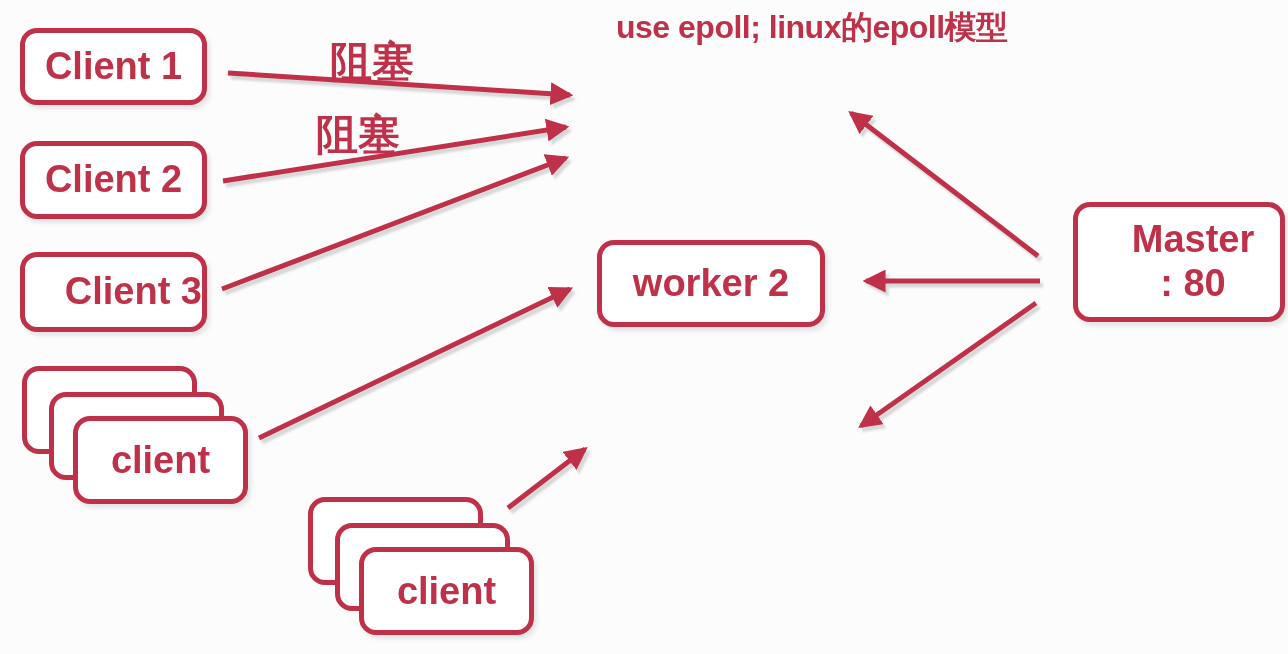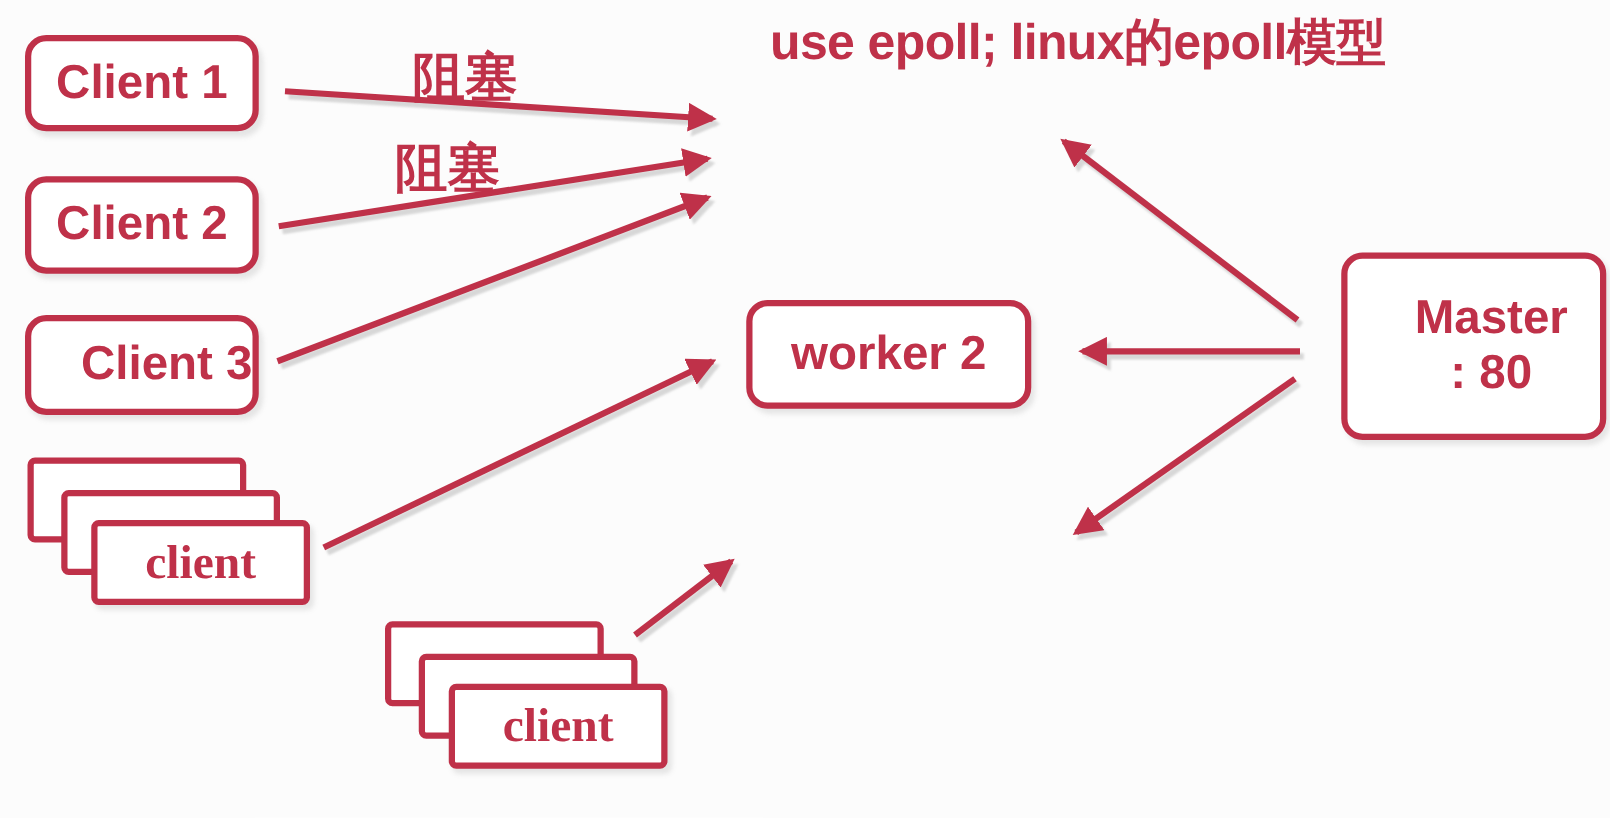--- a/index.html
+++ b/index.html
@@ -8,21 +8,21 @@
   .stage {
     position:relative; width:1288px; height:654px;
     background:var(--bg); overflow:hidden;
     font-family:"Liberation Sans", sans-serif;
   }
   .arrow-layer { position:absolute; left:0; top:0; width:1288px; height:654px;
     filter:drop-shadow(3px 4px 1px rgba(130,130,130,.30)); }
   .arrow-layer line { stroke:var(--accent); stroke-width:5; }
   .title {
     position:absolute; left:616px; top:6px;
-    font-size:40px; font-weight:700; color:var(--accent);
+    font-size:32px; font-weight:700; color:var(--accent);
     white-space:nowrap; letter-spacing:-0.5px;
   }
   .edge-label {
     position:absolute; font-size:42px; font-weight:700; color:var(--accent);
     white-space:nowrap;
   }
   .edge-label.b1 { left:330px; top:34px; }
   .edge-label.b2 { left:316px; top:107px; }
   .node {
     position:absolute; background:var(--card);
@@ -31,29 +31,29 @@
     color:var(--accent); font-size:38px; font-weight:700;
     box-shadow:3px 4px 4px rgba(140,140,140,.20);
     line-height:1.15; white-space:nowrap;
   }
   .client1 { left:20px;  top:28px;  width:187px; height:77px; }
   .client2 { left:20px;  top:141px; width:187px; height:78px; }
   .client3 { left:20px;  top:252px; width:187px; height:80px;align-items:flex-end; }
   .worker1 { left:595px; top:70px;  width:230px; height:80px; }
   .worker2 { left:597px; top:240px; width:228px; height:87px; }
   .worker3 { left:602px; top:388px; width:228px; height:85px; }
-  .master  { left:1073px; top:202px; width:212px; height:150px;padding-left:28px; }
+  .master  { left:1073px; top:202px; width:212px; height:120px;padding-left:28px; }
   .stack { position:absolute; }
   .stack1 { left:22px;  top:366px; width:248px; height:138px; }
   .stack2 { left:308px; top:497px; width:224px; height:143px; }
   .stack-card {
-    position:absolute; width:175px; height:68px;
-    background:var(--card); border:5px solid var(--accent); border-radius:6px;
+    position:absolute; width:175px; height:88px;
+    background:var(--card); border:5px solid var(--accent); border-radius:17px;
     display:flex; align-items:center; justify-content:center;
-    color:var(--accent); font-size:38px; font-weight:700;font-family:Liberation Serif, serif;
+    color:var(--accent); font-size:38px; font-weight:700;
   }
   .stack-card.c0 { left:0;    top:0;    }
   .stack-card.c1 { left:27px; top:26px; }
   .stack-card.c2 { left:51px; top:50px; box-shadow:3px 4px 4px rgba(140,140,140,.20); }
 </style>
 </head>
 <body>
 
 <div class="stage">
 

